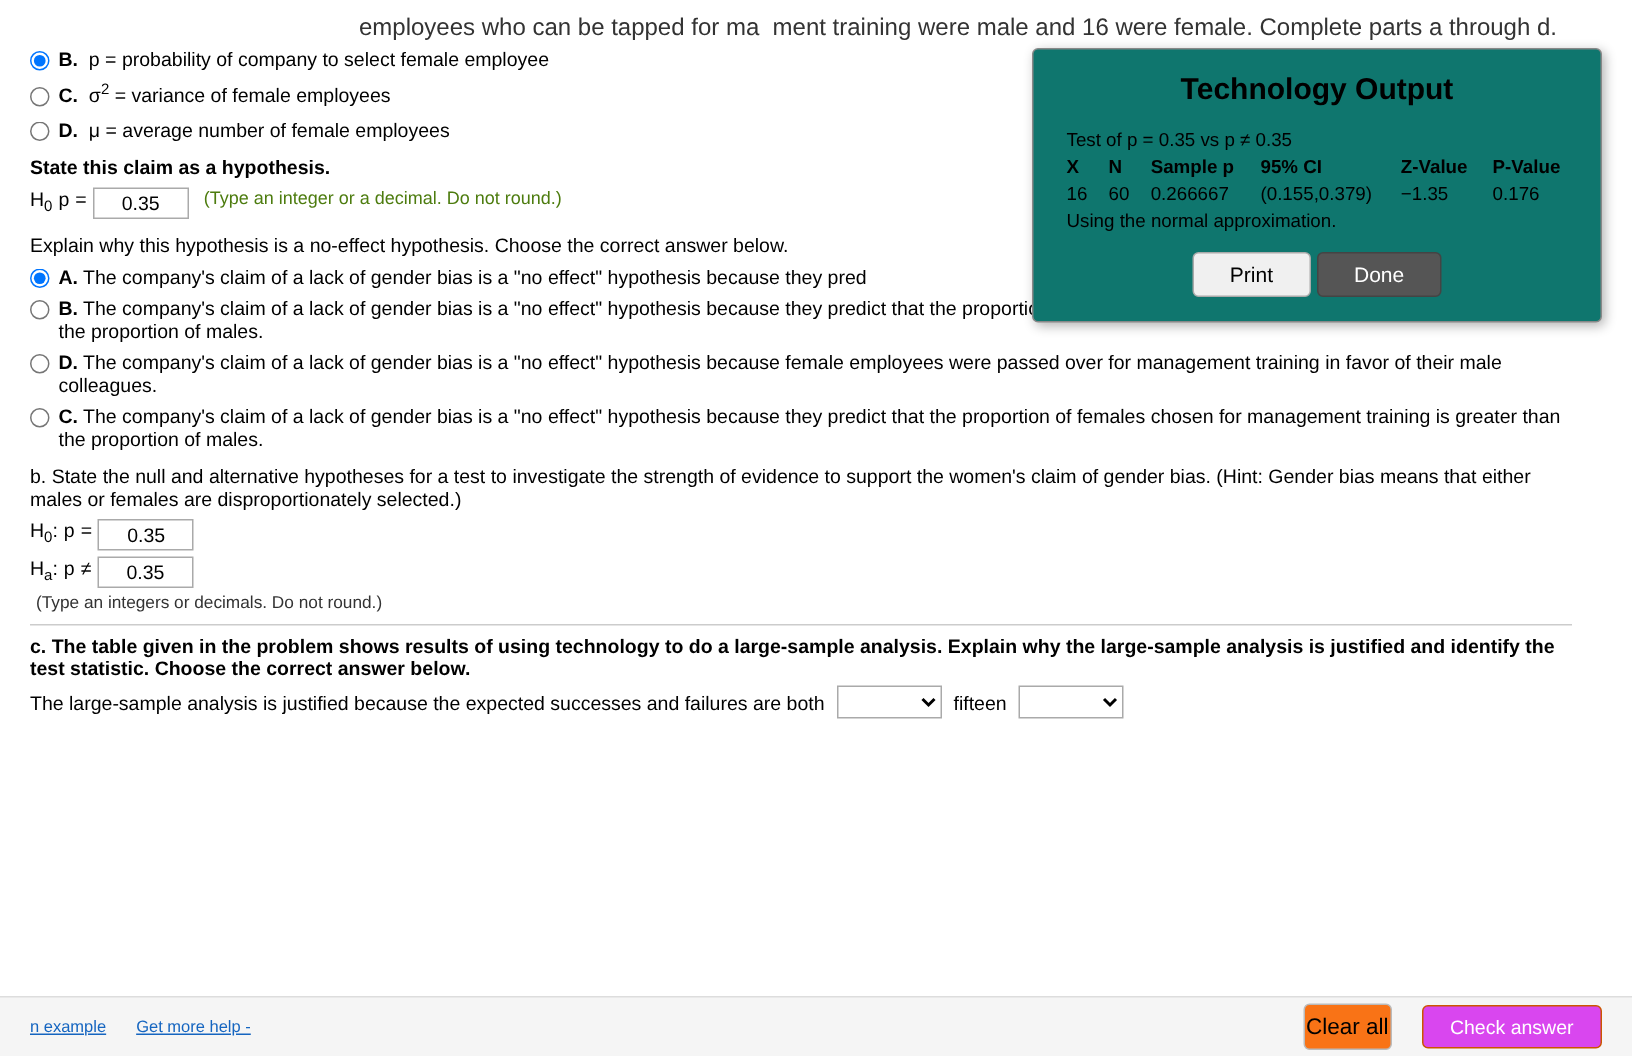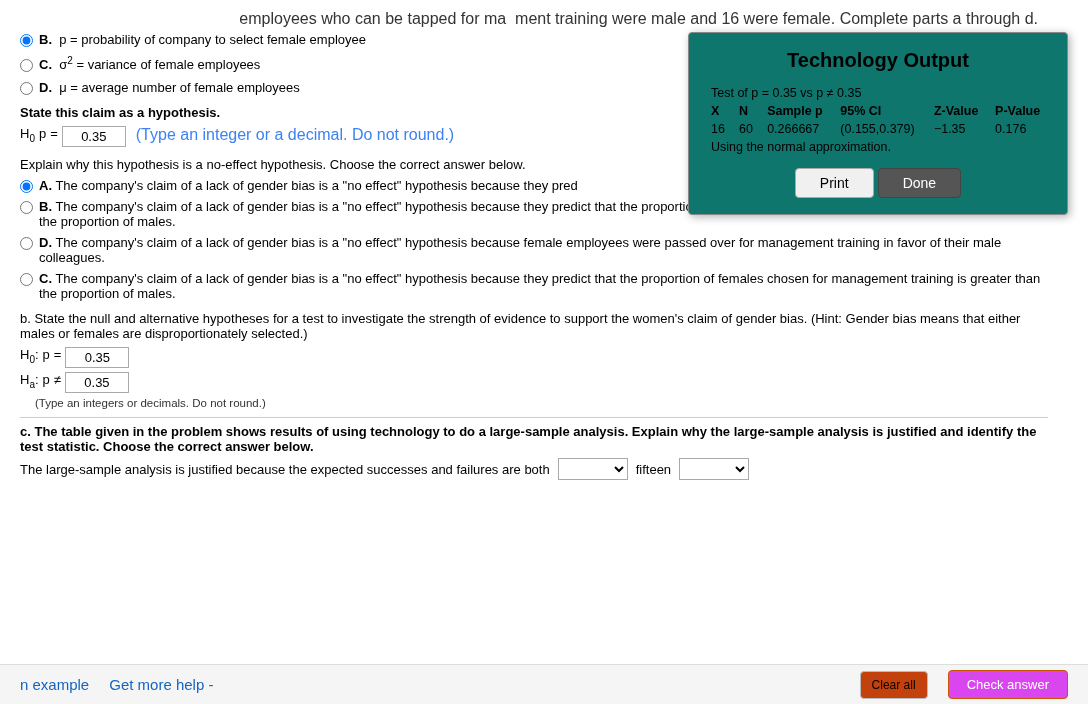--- a/index.html
+++ b/index.html
@@ -73,21 +73,21 @@
     .hypothesis-row input[type="text"] {
       border: 1px solid #aaa;
       padding: 2px 4px;
       font-size: 13px;
       width: 64px;
       text-align: center;
     }
     .hint-text {
       font-size: 11.5px;
       color: #333;
-      margin: 2px 0 8px 15px;
+      margin: 2px 0 8px 4px;
     }
 
     
     .explain-label {
       font-size: 13px;
       margin-bottom: 6px;
     }
 
     
     .answer-choice {
@@ -195,30 +195,31 @@
       height: 40px;
       background: #f5f5f5;
       border-top: 1px solid #ddd;
       display: flex;
       align-items: center;
       padding: 0 20px;
       gap: 20px;
     }
     .bottom-bar a {
       color: #1565c0;
-      font-size: 15px;
+      text-decoration: underline;
+      font-size: 11px;
       cursor: pointer;
     }
     .bottom-bar .spacer { flex: 1; }
     .btn-clear {
-      padding: 6px 11px;
-      background: #c2410c;
+      padding: 6px 1px;
+      background: #f97316;
       border: 1px solid #bbb;
       border-radius: 4px;
-      font-size: 12px;
+      font-size: 15px;
       cursor: pointer;
     }
     .btn-check {
       padding: 6px 18px;
       background: #d946ef;
       color: #fff;
       border: 1px solid #cc5500;
       border-radius: 4px;
       font-size: 13px;
       cursor: pointer;
@@ -265,21 +266,21 @@
         </span>
       </div>
 
       <div class="section-label">State this claim as a hypothesis.</div>
 
       <div class="hypothesis-row">
         <span>H<span class="subscript">0</span></span>
         <span>p</span>
         <span>=</span>
         <input type="text" value="0.35" style="">
-        <span style="font-size:16px; color:#3b82f6; margin-left:6px;">(Type an integer or a decimal. Do not round.)</span>
+        <span style="font-size:12px; color:#4d7c0f; margin-left:6px;">(Type an integer or a decimal. Do not round.)</span>
       </div>
 
       <div class="explain-label" style="margin-top:10px;">Explain why this hypothesis is a no-effect hypothesis. Choose the correct answer below.</div>
 
       <div class="answer-choice">
         <input type="radio" name="explain" checked="" style="">
         <span>
           <strong>A.</strong>
           <span> The company's claim of a lack of gender bias is a "no effect" hypothesis because they pred</span>
         </span>

